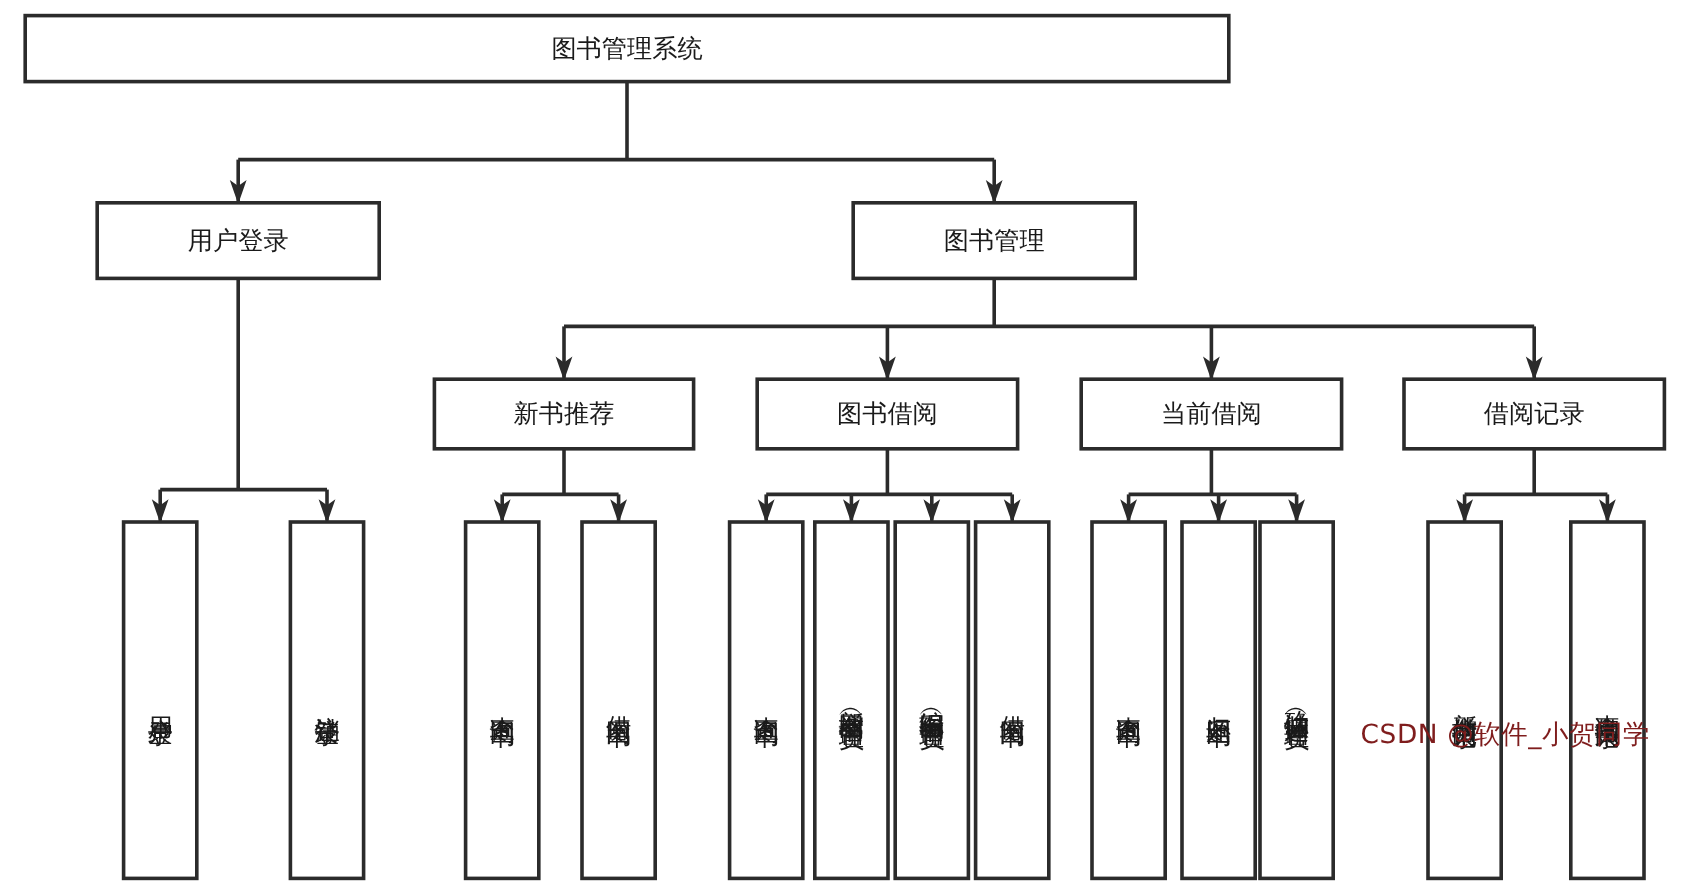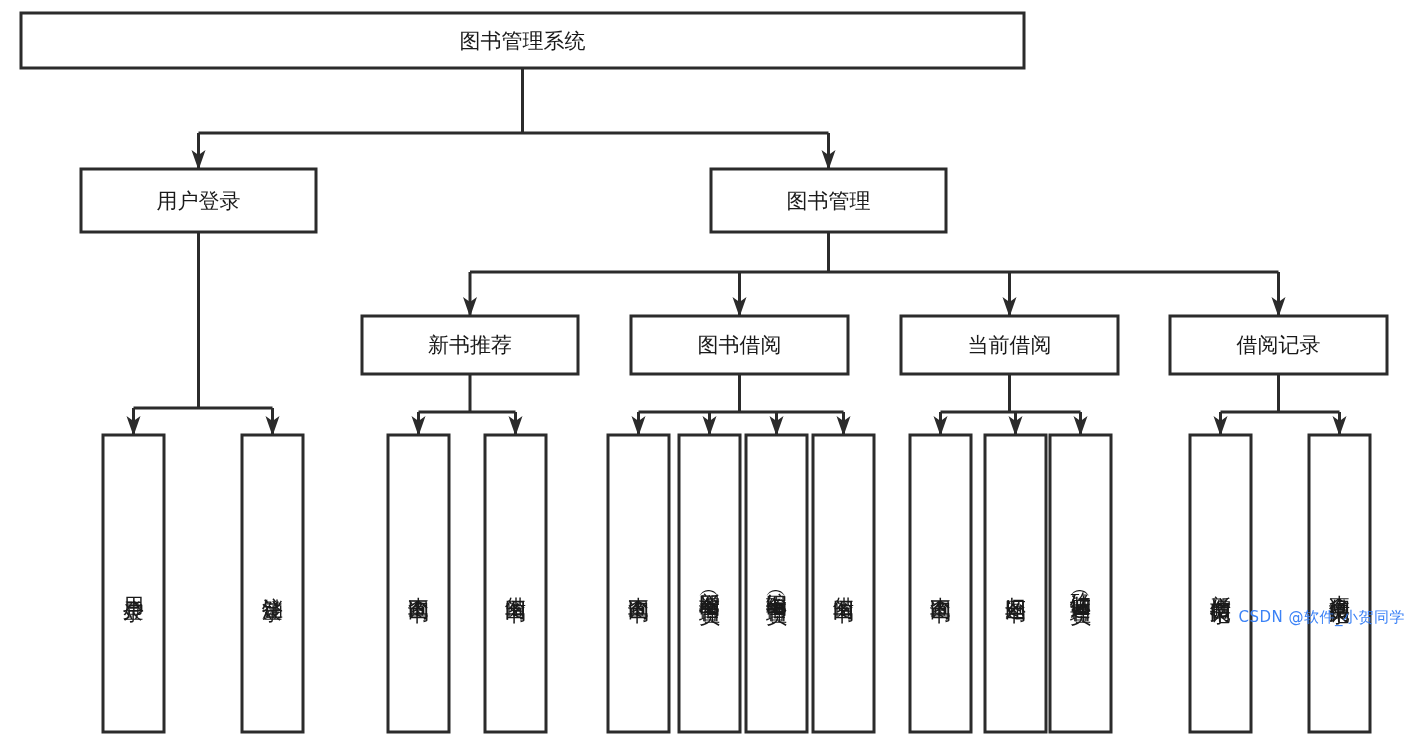--- a/index.html
+++ b/index.html
@@ -66,25 +66,25 @@
     letter-spacing: 2px;
     text-align: center;
     display: flex;
     align-items: center;
     justify-content: center;
     white-space: nowrap;
     pointer-events: none;
   }
   .watermark {
     position: absolute;
-    right: 0;
+    right: 30px;
     bottom: 6px;
     font-family: "DejaVu Sans", "Liberation Sans", sans-serif;
-    font-size: 15px;
-    color: #3b82f6;
+    font-size: 22px;
+    color: #7f1d1d;
     letter-spacing: 0.5px;
     white-space: nowrap;
   }
 </style>
 </head>
 <body>
 
 <div id="diagram-root">
 
   <svg id="tree-svg" viewBox="0 0 1405 747">

